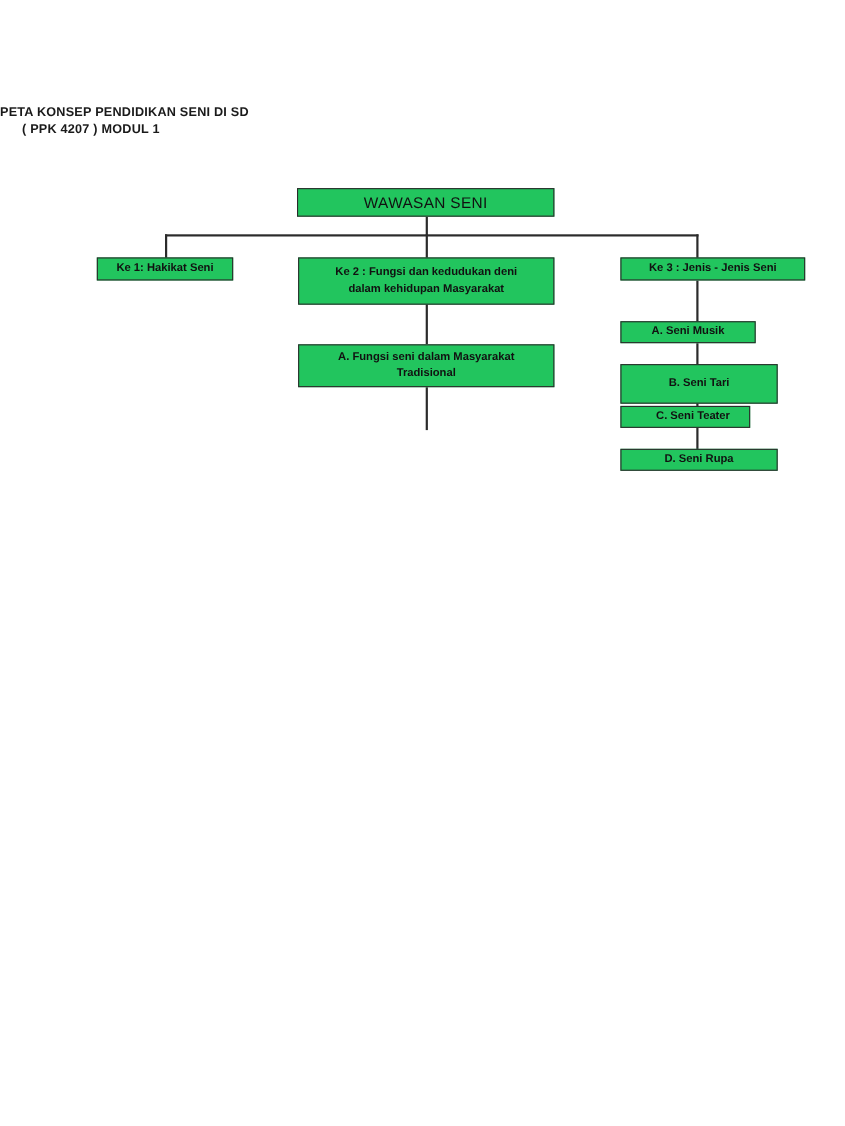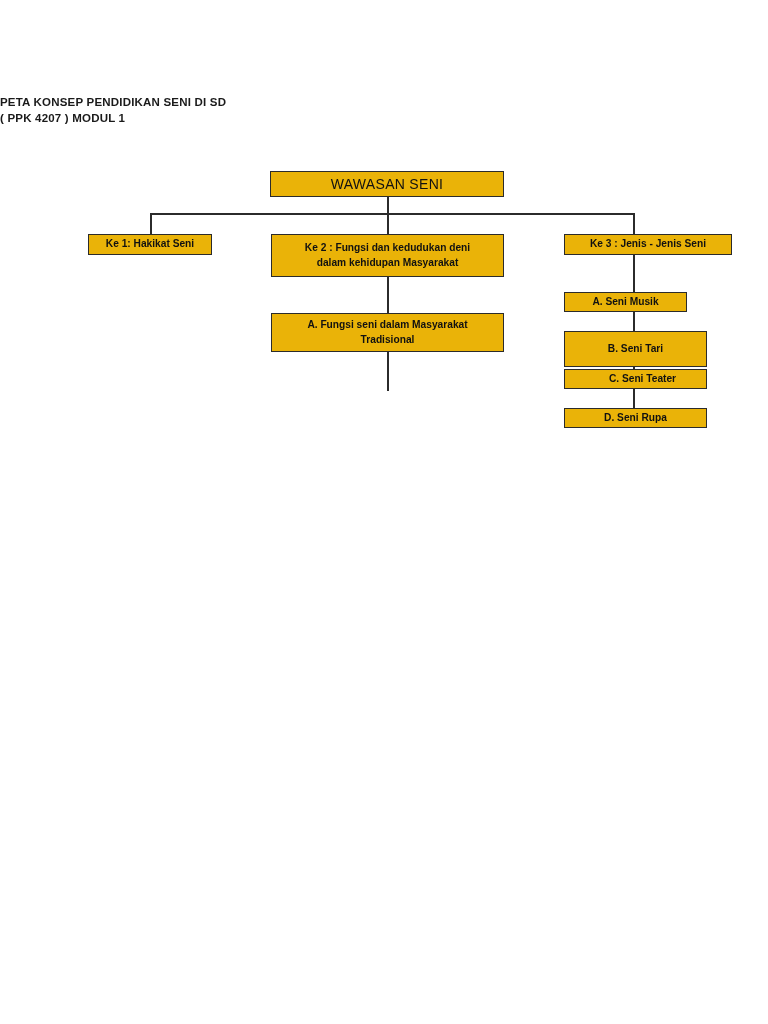--- a/index.html
+++ b/index.html
@@ -31,27 +31,27 @@
     left: 0;
     top: 94px;
     width: 768px;
     text-align: left;
     font-size: 11.5px;
     font-weight: bold;
     letter-spacing: 0.2px;
     line-height: 16px;
     color: #1a1a1a;
   }
-  .doc-title .line2 { display: block; }
+  .doc-title .line2 { display: block; margin-left: 20px; }
 
   
   .node {
     position: absolute;
     border: 1.6px solid #2b2b2b;
-    background: #eab308;
+    background: #22c55e;
     display: flex;
     align-items: center;
     justify-content: center;
     text-align: center;
     font-size: 10.2px;
     font-weight: bold;
     line-height: 14.5px;
     padding: 2px 6px;
     color: #111111;
     z-index: 2;
@@ -133,21 +133,21 @@
   </div>
 
   <div class="conn v" style="left:633px; top:312px; height:20px;"></div>
 
   <div class="node" style="left:564px; top:331px; width:143px; height:36px;">
     <span class="node-text">B. Seni Tari</span>
   </div>
 
   <div class="conn v" style="left:633px; top:351px; height:19px;"></div>
 
-  <div class="node" style="left:564px; top:369px; width:143px; height:20px;padding-left:20px;">
+  <div class="node" style="left:564px; top:369px; width:118px; height:20px;padding-left:20px;">
     <span class="node-text">C. Seni Teater</span>
   </div>
 
   <div class="conn v" style="left:633px; top:389px; height:20px;"></div>
 
   <div class="node" style="left:564px; top:408px; width:143px; height:20px;">
     <span class="node-text">D. Seni Rupa</span>
   </div>
 
 </div>

